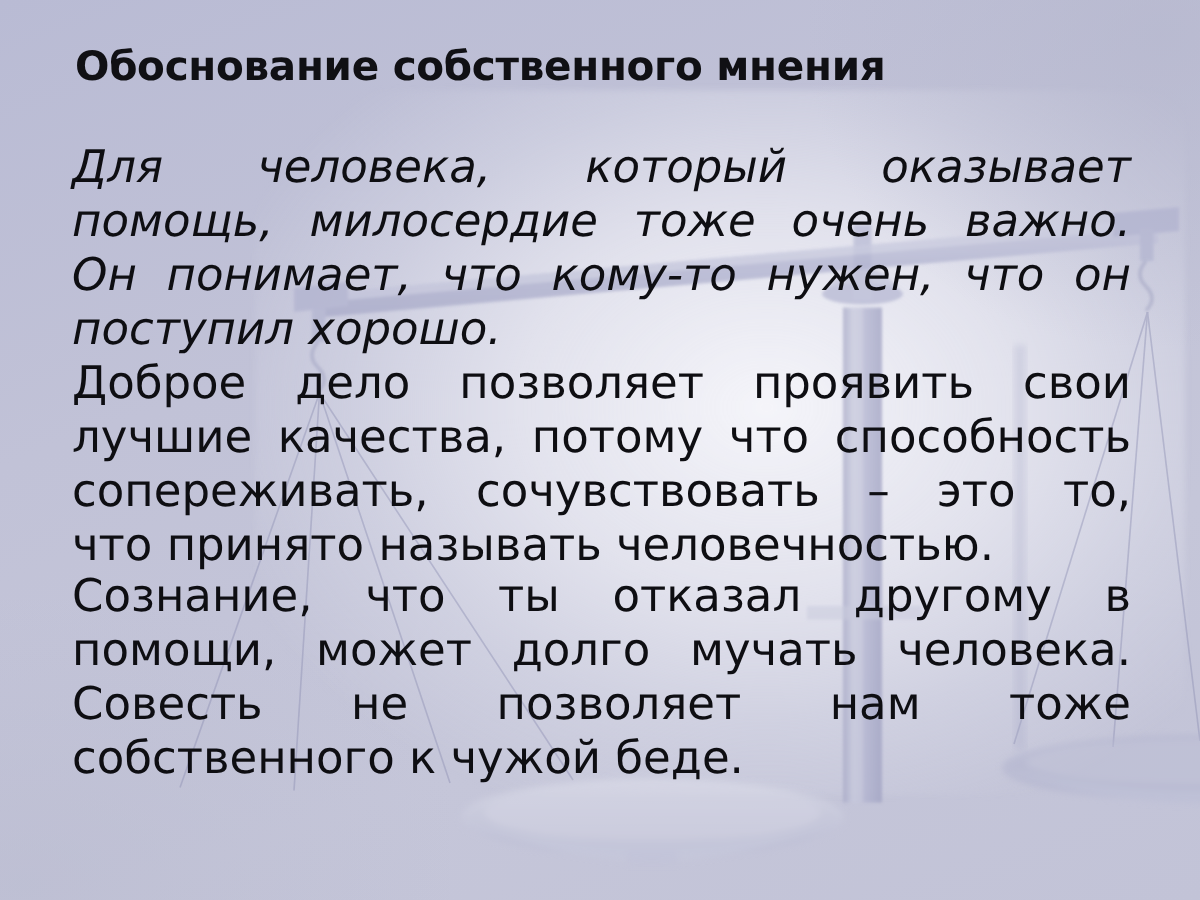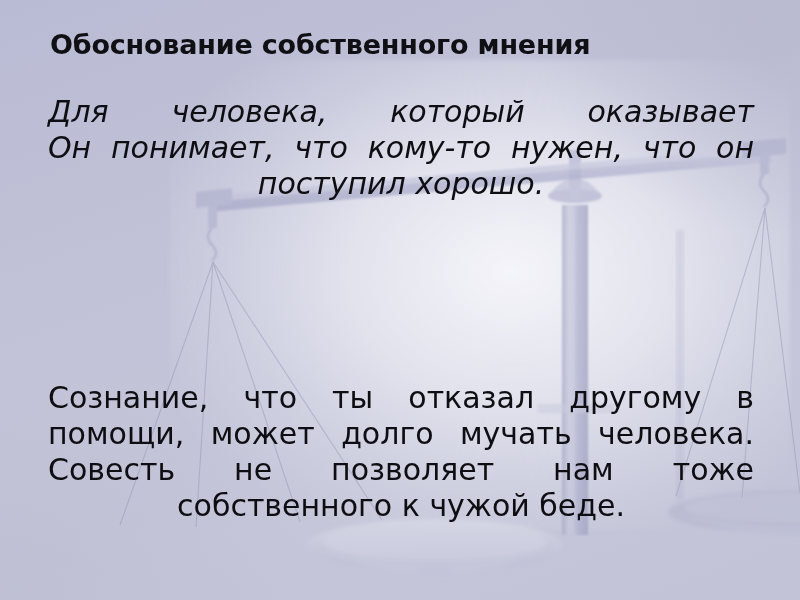--- a/index.html
+++ b/index.html
@@ -84,21 +84,21 @@
     left: 48px;
     width: 706px;
     font-size: 30px;
     line-height: 36px;
     color: #0e0e12;
     text-align: justify;
     text-justify: inter-word;
   }
   .para .lastline {
     display: block;
-    text-align: center;
+    text-align: left;
   }
   .para .jline {
     display: block;
     text-align: justify;
     text-align-last: justify;
   }
 
   #para-1 { top: 94px; font-style: italic; }
   #para-2 { top: 238px; }
   #para-3 { top: 380px; }
@@ -196,24 +196,31 @@
       <rect x="676" y="230" width="8" height="270" fill="#a9abc9"></rect>
     </g>
   </svg>
 
   <div class="content">
 
     <div id="title">Обоснование собственного мнения</div>
 
     <div class="para" id="para-1">
       <span class="jline">Для человека, который оказывает</span>
+      <span class="jline">помощь, милосердие тоже очень важно.</span>
       <span class="jline">Он понимает, что кому-то нужен, что он</span>
       <span class="lastline">поступил хорошо.</span>
     </div>
 
+    <div class="para" id="para-2">
+      <span class="jline">Доброе дело позволяет проявить свои</span>
+      <span class="jline">лучшие качества, потому что способность</span>
+      <span class="jline">сопереживать, сочувствовать – это то,</span>
+      <span class="lastline">что принято называть человечностью.</span>
+    </div>
 
     <div class="para" id="para-3">
       <span class="jline">Сознание, что ты отказал другому в</span>
       <span class="jline">помощи, может долго мучать человека.</span>
       <span class="jline">Совесть не позволяет нам тоже</span>
       <span class="lastline">собственного к чужой беде.</span>
     </div>
 
   </div>
 </div>

